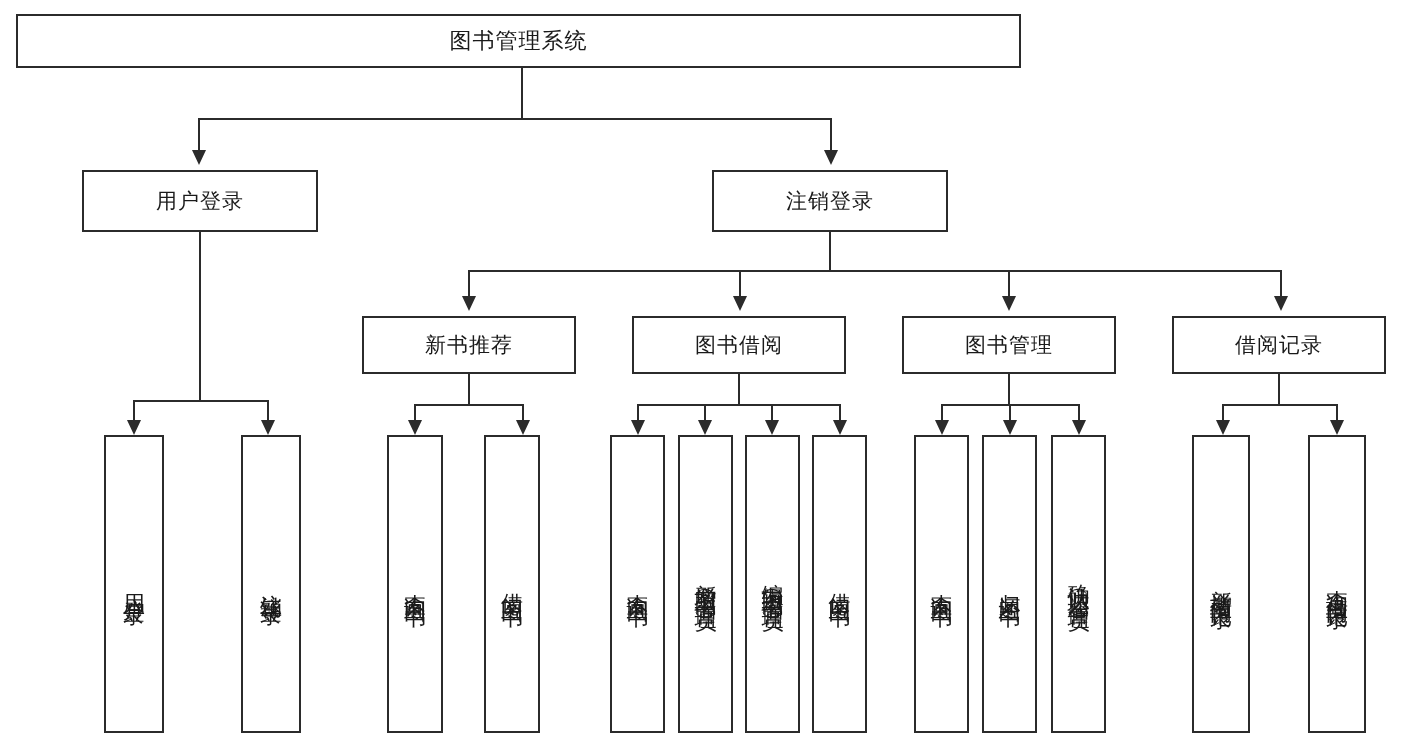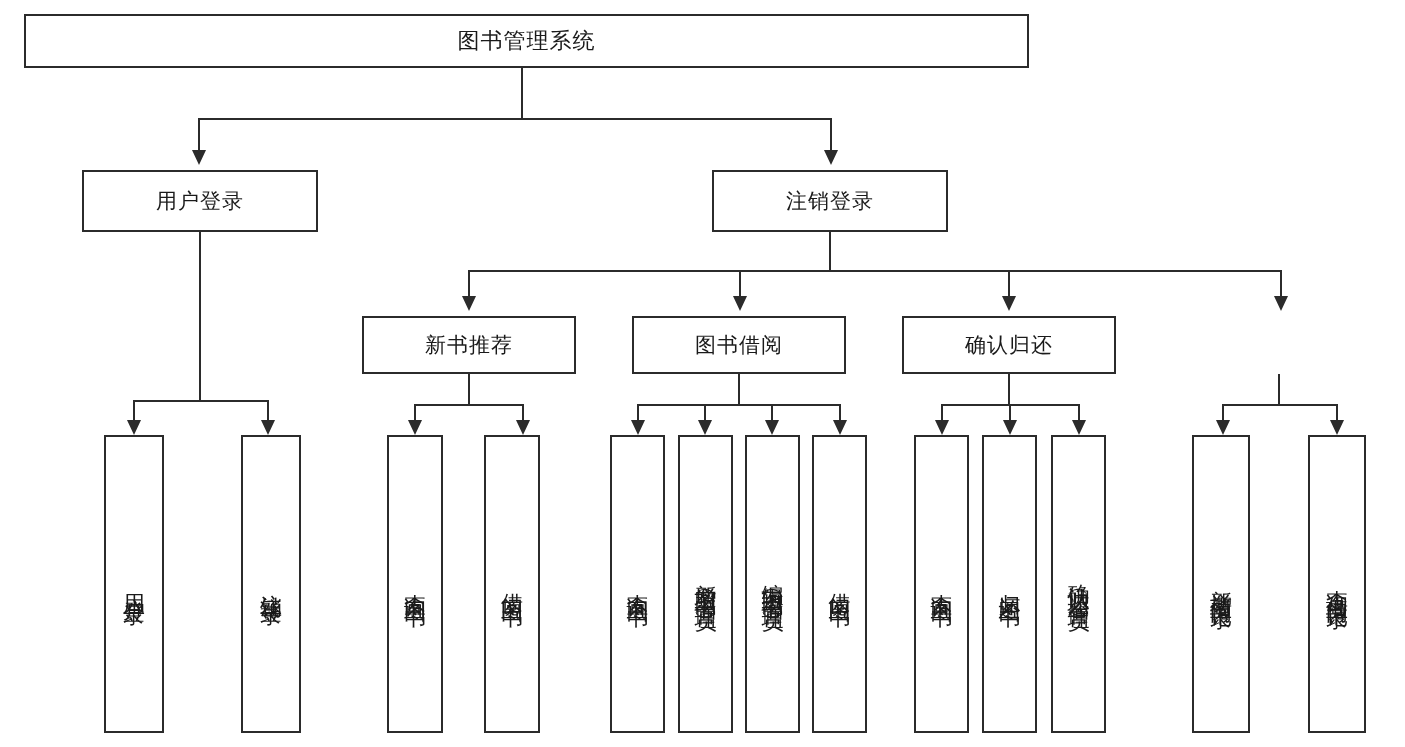--- a/index.html
+++ b/index.html
@@ -83,21 +83,21 @@
     letter-spacing: 0.5px;
     white-space: nowrap;
     pointer-events: none;
   }
 </style>
 </head>
 <body>
 
 <div id="canvas">
 
-  <div class="node root h-node" style="left:24px; top:14px; width:1005px; height:54px;">
+  <div class="node root h-node" style="left:16px; top:14px; width:1005px; height:54px;">
     <span class="label">图书管理系统</span>
   </div>
 
   <div class="lineV" style="left:521px; top:68px; height:50px;"></div>
 
   <div class="lineH" style="left:198px; top:118px; width:634px;"></div>
 
   <div class="lineV" style="left:198px; top:118px; height:32px;"></div>
   <div class="arrow" style="left:192px; top:150px;"></div>
   <div class="lineV" style="left:830px; top:118px; height:32px;"></div>
@@ -129,21 +129,24 @@
   <div class="lineV" style="left:1280px; top:270px; height:26px;"></div>
   <div class="arrow" style="left:1274px; top:296px;"></div>
 
   <div class="node h-node" style="left:632px; top:316px; width:214px; height:58px;">
     <span class="label">图书借阅</span>
   </div>
   <div class="node h-node" style="left:362px; top:316px; width:214px; height:58px;">
     <span class="label">新书推荐</span>
   </div>
   <div class="node h-node" style="left:902px; top:316px; width:214px; height:58px;">
-    <span class="label">确认归还</span>
+    <span class="label">图书管理</span>
+  </div>
+  <div class="node h-node" style="left:1172px; top:316px; width:214px; height:58px;">
+    <span class="label">借阅记录</span>
   </div>
 
   <div class="lineV" style="left:468px; top:374px; height:30px;"></div>
   <div class="lineH" style="left:414px; top:404px; width:108px;"></div>
   <div class="lineV" style="left:414px; top:404px; height:16px;"></div>
   <div class="arrow" style="left:408px; top:420px;"></div>
   <div class="lineV" style="left:522px; top:404px; height:16px;"></div>
   <div class="arrow" style="left:516px; top:420px;"></div>
 
   <div class="lineV" style="left:738px; top:374px; height:30px;"></div>

